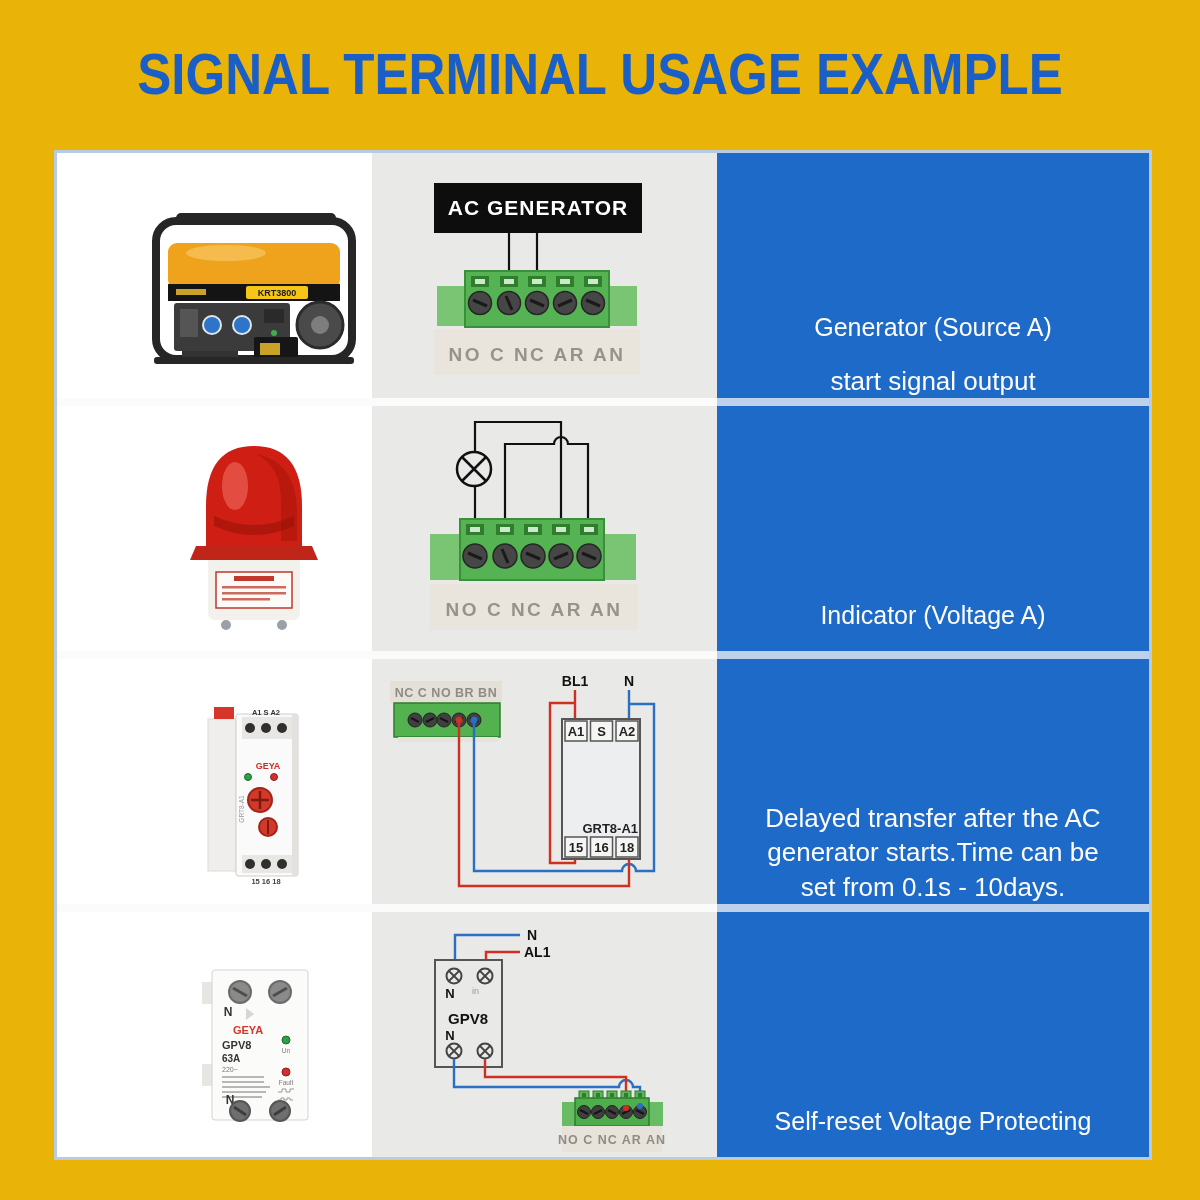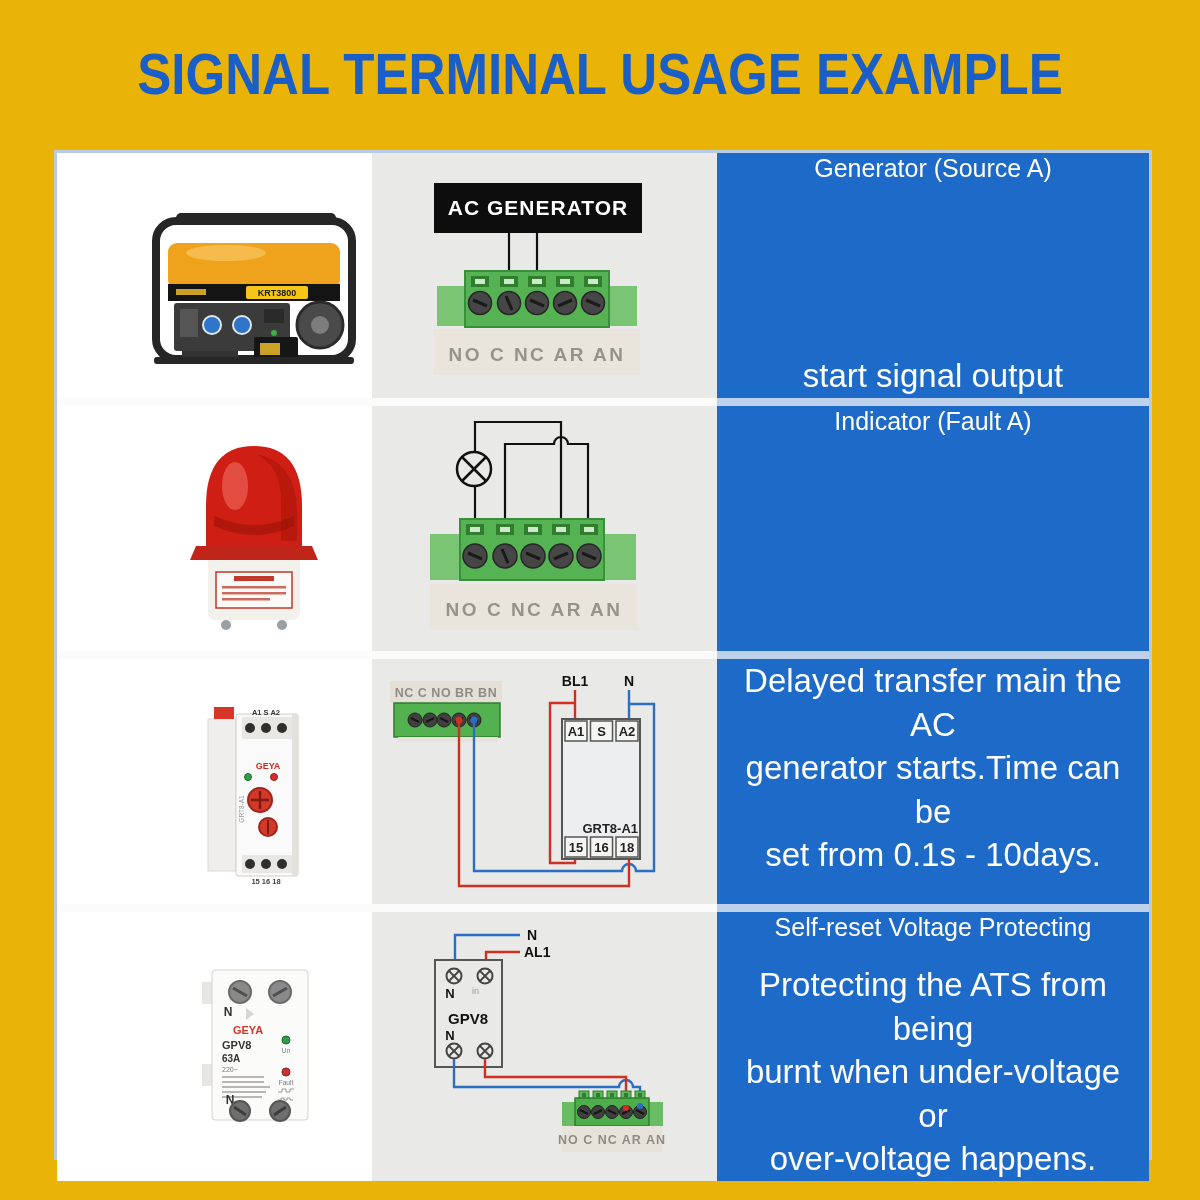--- a/index.html
+++ b/index.html
@@ -14,24 +14,24 @@
     position:absolute;left:54px;top:150px;width:1092px;height:1004px;
     border:3px solid #b7cbe4;
     background:linear-gradient(90deg,#fbfbfb 0%,#fbfbfb 60.4%,#bdd2ea 60.4%,#bdd2ea 100%);
     display:flex;flex-direction:column;gap:8px;
   }
   .row{display:grid;grid-template-columns:315px 345px 432px;flex:0 0 245px;height:245px;}
   .cell-product{background:#ffffff;overflow:hidden;padding-left:39px;}
   .cell-diagram{background:#e9e9e8;overflow:hidden;}
   .cell-text{
     background:#1e6ac8;color:#fdfdfd;display:flex;flex-direction:column;
-    align-items:center;justify-content:space-between;text-align:center;padding:0 26px;box-sizing:border-box;
+    align-items:center;justify-content:flex-end;text-align:center;padding:0 26px;box-sizing:border-box;
   }
   .panel-title{font-size:25px;margin:0 0 20px 0;line-height:1.25;}
-  .panel-body{font-size:33px;margin:0;line-height:1.32;white-space:pre-line;}
+  .panel-body{font-size:26px;margin:0;line-height:1.32;white-space:pre-line;}
   svg{display:block;}
   svg text{font-family:"Liberation Sans",sans-serif;}
 </style>
 </head>
 <body>
 
 <div class="page">
 
   <h1 class="main-title">SIGNAL TERMINAL USAGE EXAMPLE</h1>
 
@@ -166,21 +166,21 @@
             <circle cx="189" cy="150" r="12" fill="#464646" stroke="#262626" stroke-width="1.5"></circle>
               <line x1="182" y1="153" x2="196" y2="147" stroke="#1a1a1a" stroke-width="3"></line>
             <circle cx="217" cy="150" r="12" fill="#464646" stroke="#262626" stroke-width="1.5"></circle>
               <line x1="210" y1="147" x2="224" y2="153" stroke="#1a1a1a" stroke-width="3"></line>
           </g>
           <rect x="58" y="178" width="208" height="46" fill="#e9e5dd"></rect>
           <text x="162" y="210" font-size="19" font-weight="bold" fill="#96938b" text-anchor="middle" letter-spacing="2.5">NO C NC AR AN</text>
         </svg>
       </div>
       <div class="cell-text">
-        <p class="panel-title">Indicator (Fault A)</p>
+        <p class="panel-title">Indicator (Voltage A)</p>
       </div>
     </div>
 
     <div class="row">
       <div class="cell-product">
         <svg width="315" height="245" viewBox="0 0 315 245">
           <rect x="112" y="60" width="28" height="152" fill="#efeeec" stroke="#dcdad6" stroke-width="1"></rect>
           <rect x="118" y="48" width="20" height="12" fill="#d8352a"></rect>
           <rect x="140" y="55" width="62" height="162" rx="2" fill="#fafafa" stroke="#d0cecb" stroke-width="1"></rect>
           <rect x="196" y="55" width="6" height="162" fill="#e3e1de"></rect>
@@ -251,21 +251,21 @@
             <rect x="193" y="178" width="22" height="20" fill="#f5f5f4" stroke="#555" stroke-width="1.5"></rect>
             <rect x="218.5" y="178" width="22" height="20" fill="#f5f5f4" stroke="#555" stroke-width="1.5"></rect>
             <rect x="244" y="178" width="22" height="20" fill="#f5f5f4" stroke="#555" stroke-width="1.5"></rect>
             <text x="204" y="193" font-size="13" font-weight="bold" fill="#222" text-anchor="middle">15</text>
             <text x="229.5" y="193" font-size="13" font-weight="bold" fill="#222" text-anchor="middle">16</text>
             <text x="255" y="193" font-size="13" font-weight="bold" fill="#222" text-anchor="middle">18</text>
           </g>
         </svg>
       </div>
       <div class="cell-text">
-        <p class="panel-body">Delayed transfer main the AC
+        <p class="panel-body">Delayed transfer after the AC
 generator starts.Time can be
 set from 0.1s - 10days.</p>
       </div>
     </div>
 
     <div class="row">
       <div class="cell-product">
         <svg width="315" height="245" viewBox="0 0 315 245">
           <rect x="106" y="70" width="12" height="22" fill="#e8e6e3"></rect>
           <rect x="106" y="152" width="12" height="22" fill="#e8e6e3"></rect>
@@ -361,20 +361,17 @@
               <line x1="264" y1="198" x2="272" y2="202" stroke="#151515" stroke-width="2"></line>
           </g>
           <circle cx="254" cy="196" r="3" fill="#d03022"></circle>
           <circle cx="268" cy="194" r="3" fill="#2a6fc4"></circle>
           <rect x="190" y="214" width="100" height="26" fill="#e7e3da"></rect>
           <text x="240" y="232" font-size="12.5" font-weight="bold" fill="#8f8c85" text-anchor="middle" letter-spacing="1">NO C NC AR AN</text>
         </svg>
       </div>
       <div class="cell-text">
         <p class="panel-title">Self-reset Voltage Protecting</p>
-        <p class="panel-body">Protecting the ATS from being
-burnt when under-voltage or
-over-voltage happens.</p>
       </div>
     </div>
 
   </div>
 </div>
 
 </body></html>

